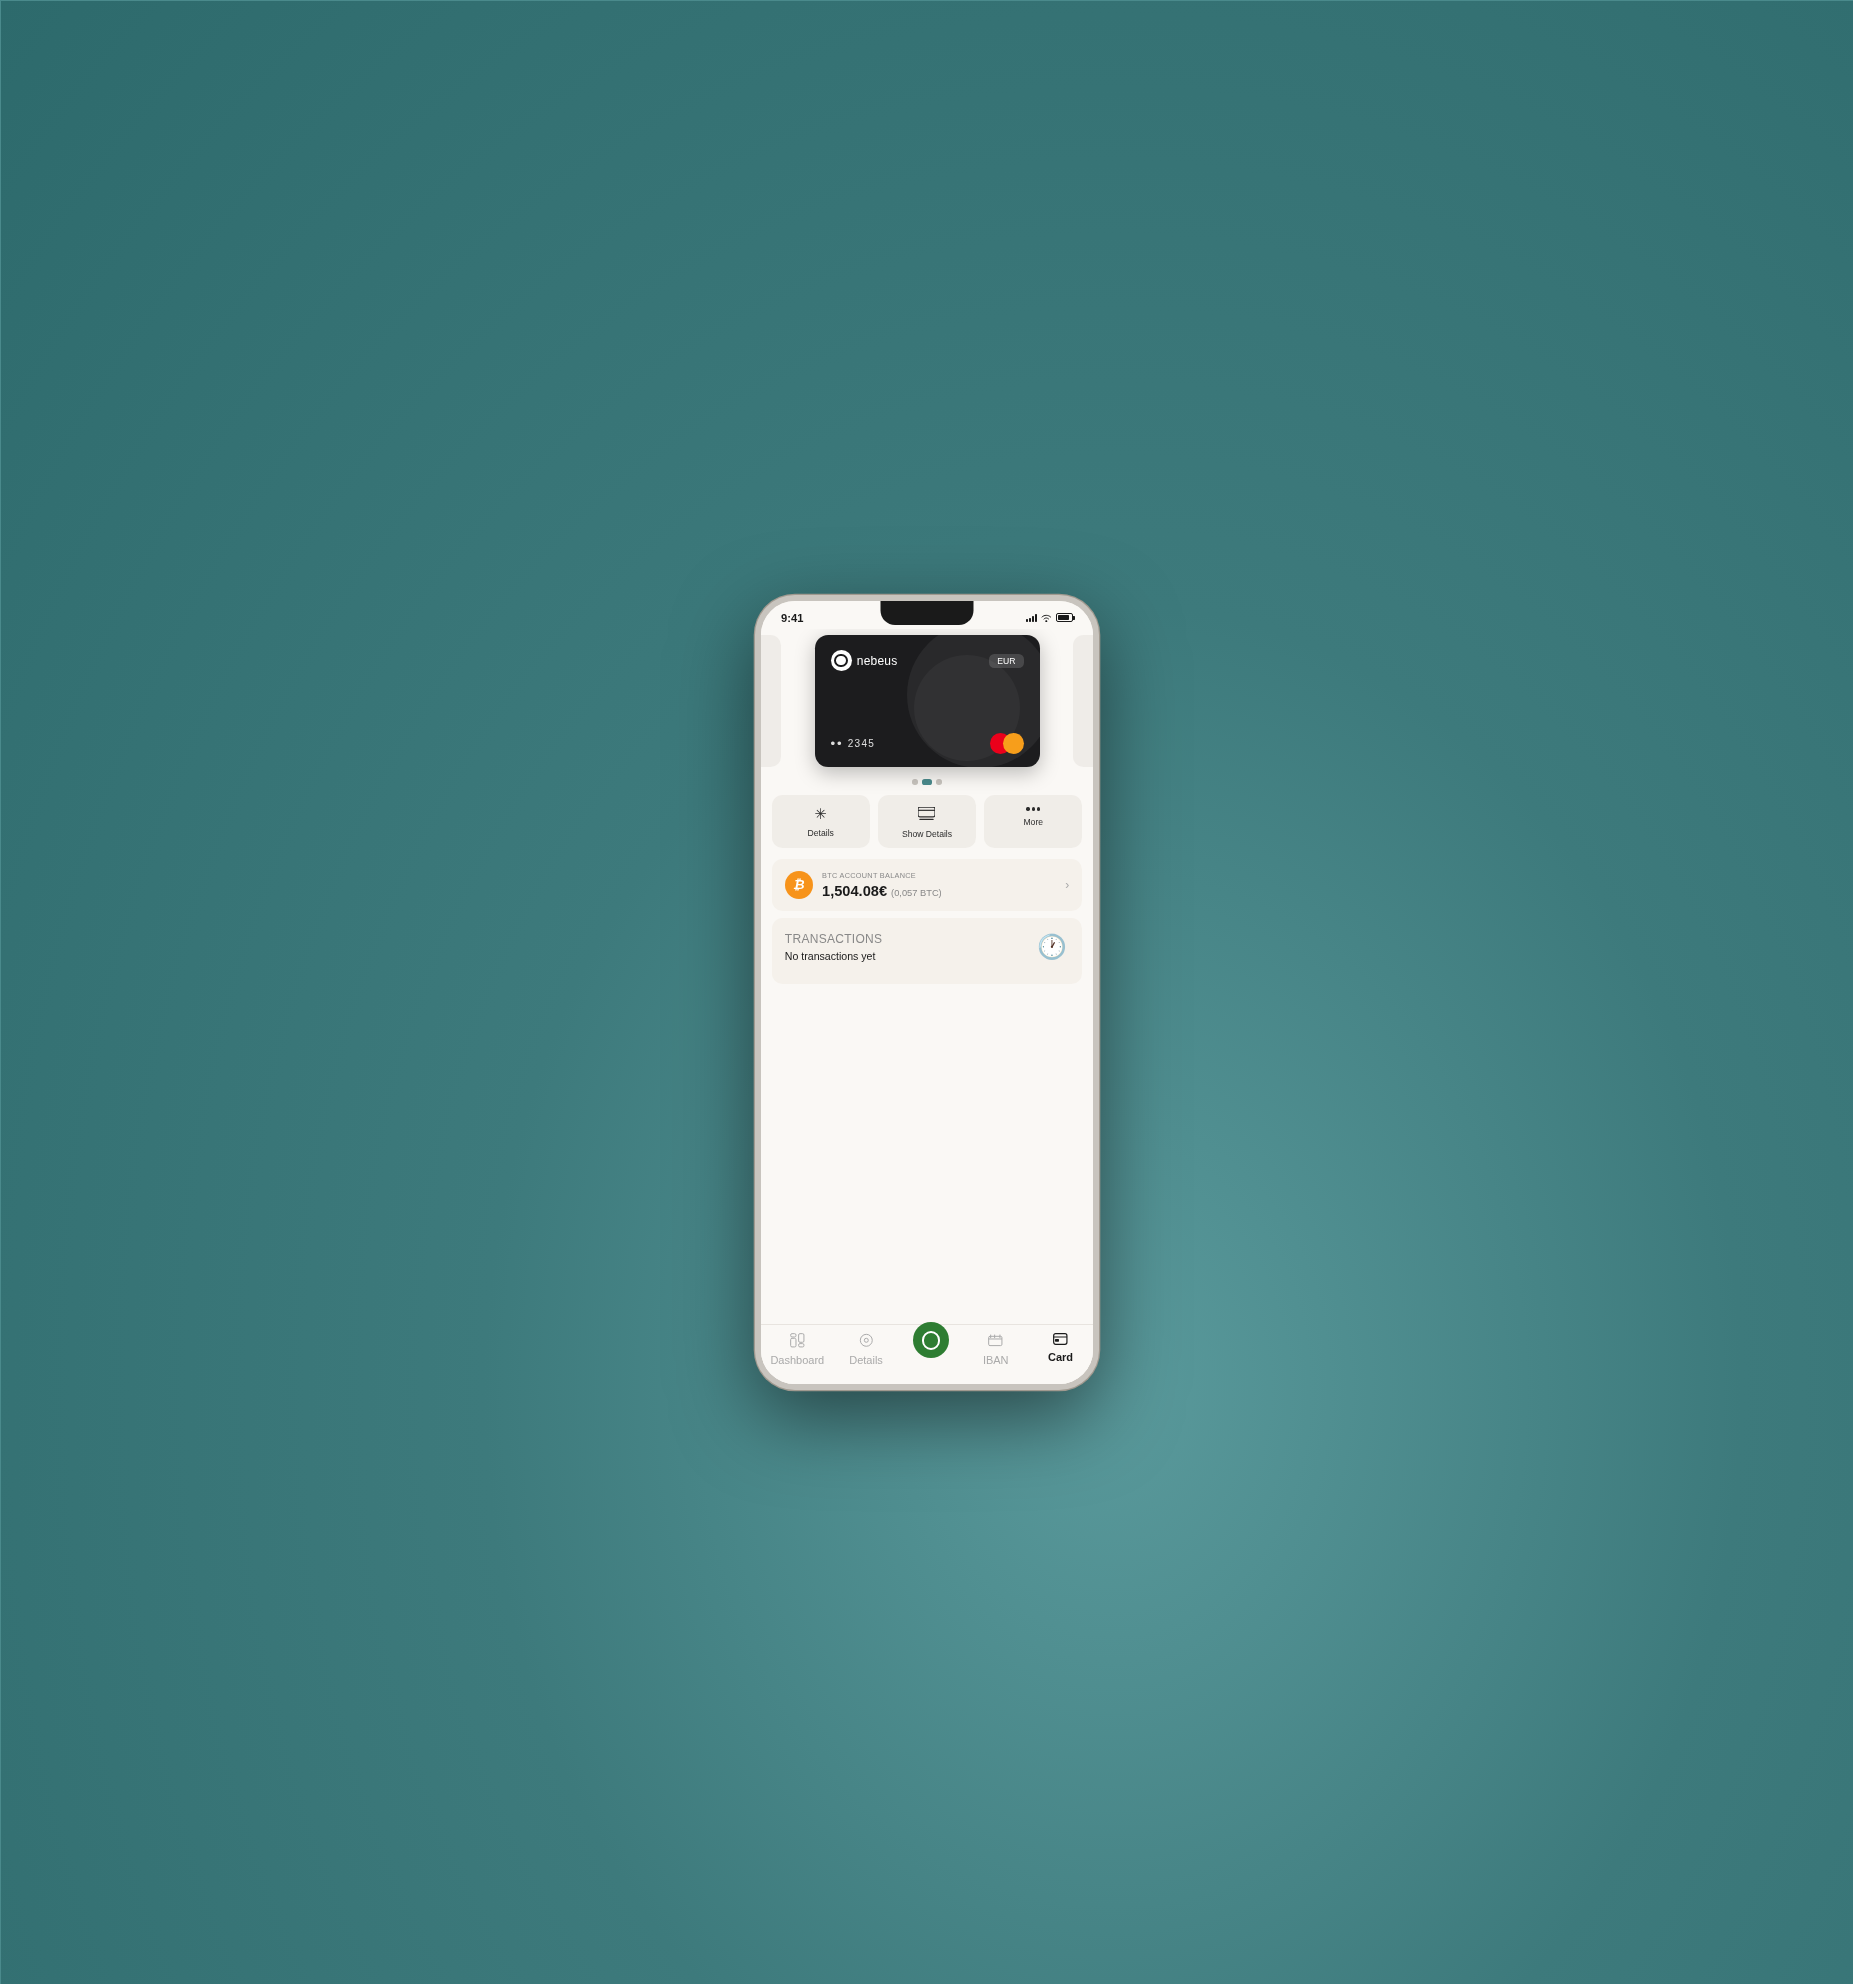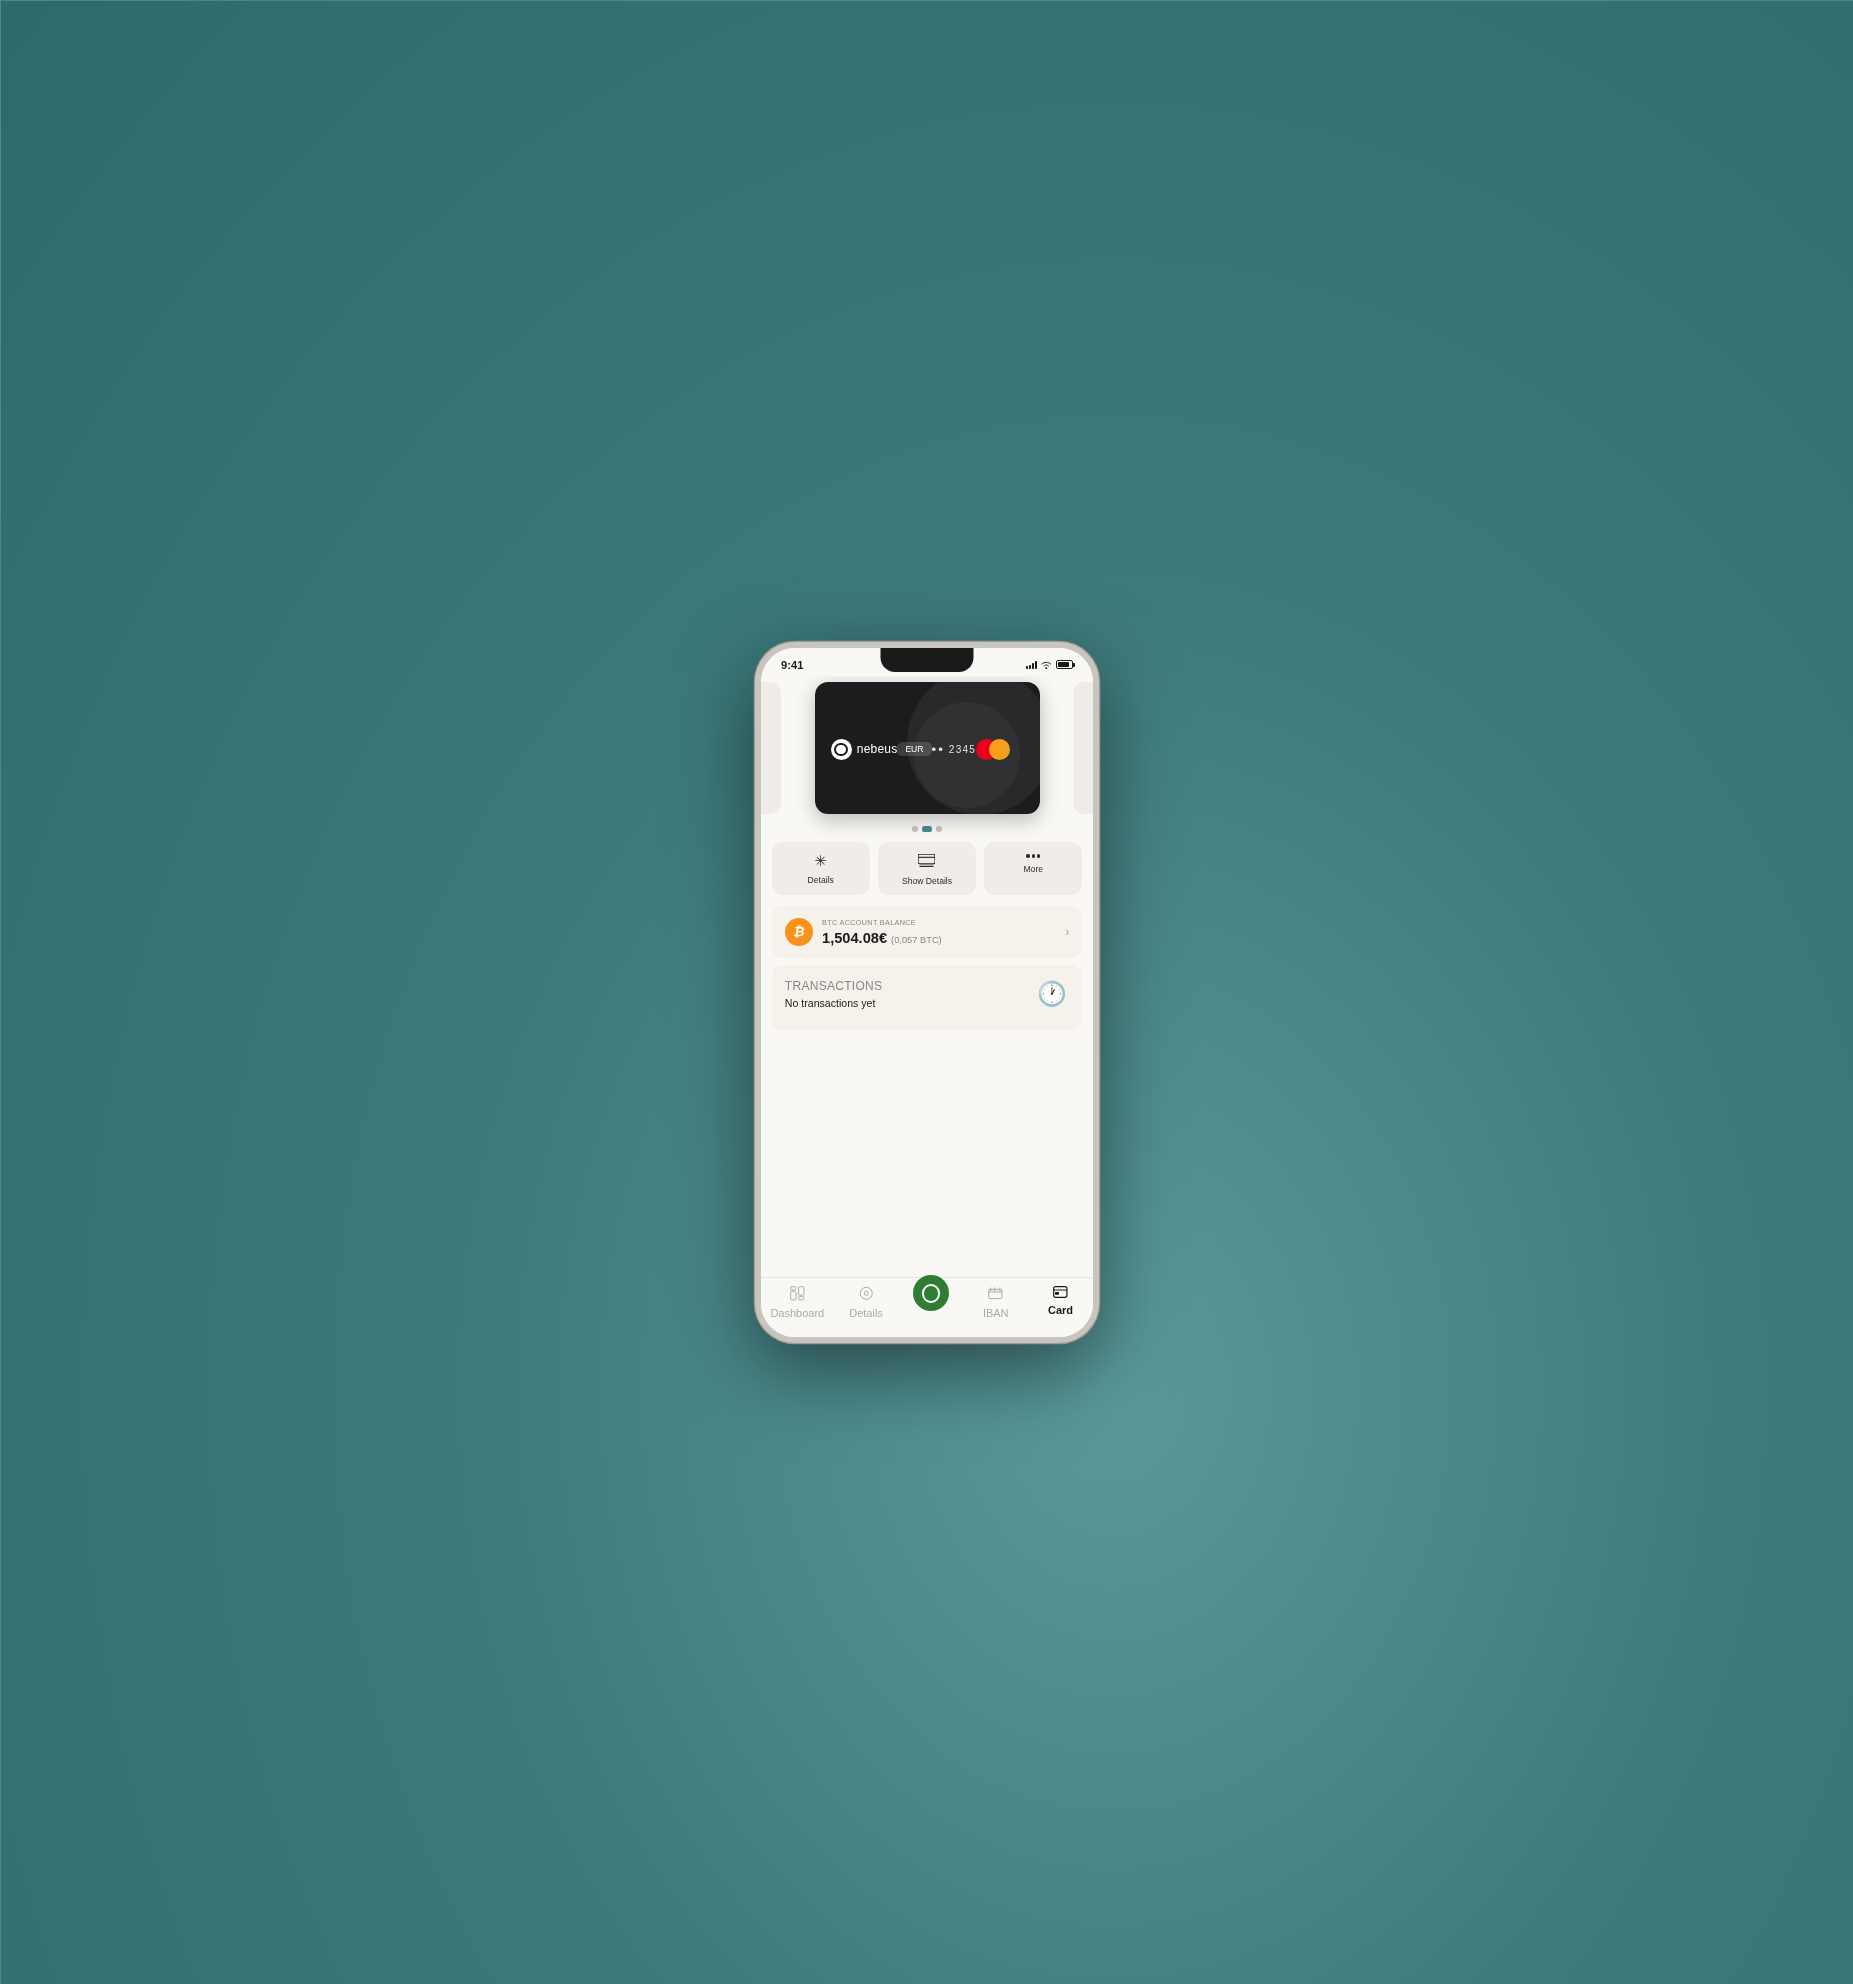--- a/index.html
+++ b/index.html
@@ -25,21 +25,21 @@
     .phone-wrapper {
       position: relative;
       z-index: 10;
       display: flex;
       align-items: center;
       justify-content: center;
     }
 
     .phone-frame {
       width: 344px;
-      height: 701px;
+      height: 795px;
       background: #f0ede8;
       border-radius: 40px;
       border: 6.6px solid #c8c4be;
       box-shadow:
         0 0 0 1.3px #a0998f,
         0 26.5px 79px rgba(0,0,0,0.5),
         inset 0 0 0 0.7px rgba(255,255,255,0.3);
       position: relative;
       overflow: hidden;
       display: flex;
@@ -187,20 +187,22 @@
 
     .card-main {
       width: 225px;
       height: 132px;
       background: #1c1c1e;
       border-radius: 13.2px;
       padding: 14.6px 16px 13.2px;
       position: relative;
       overflow: hidden;
       display: flex;
+      flex-direction: column;
+      justify-content: space-between;
       box-shadow: 0 5.3px 20px rgba(0,0,0,0.25);
       z-index: 5;
     }
 
     .card-bg-circle {
       position: absolute;
       right: -13.2px;
       top: -13.2px;
       width: 146px;
       height: 146px;

